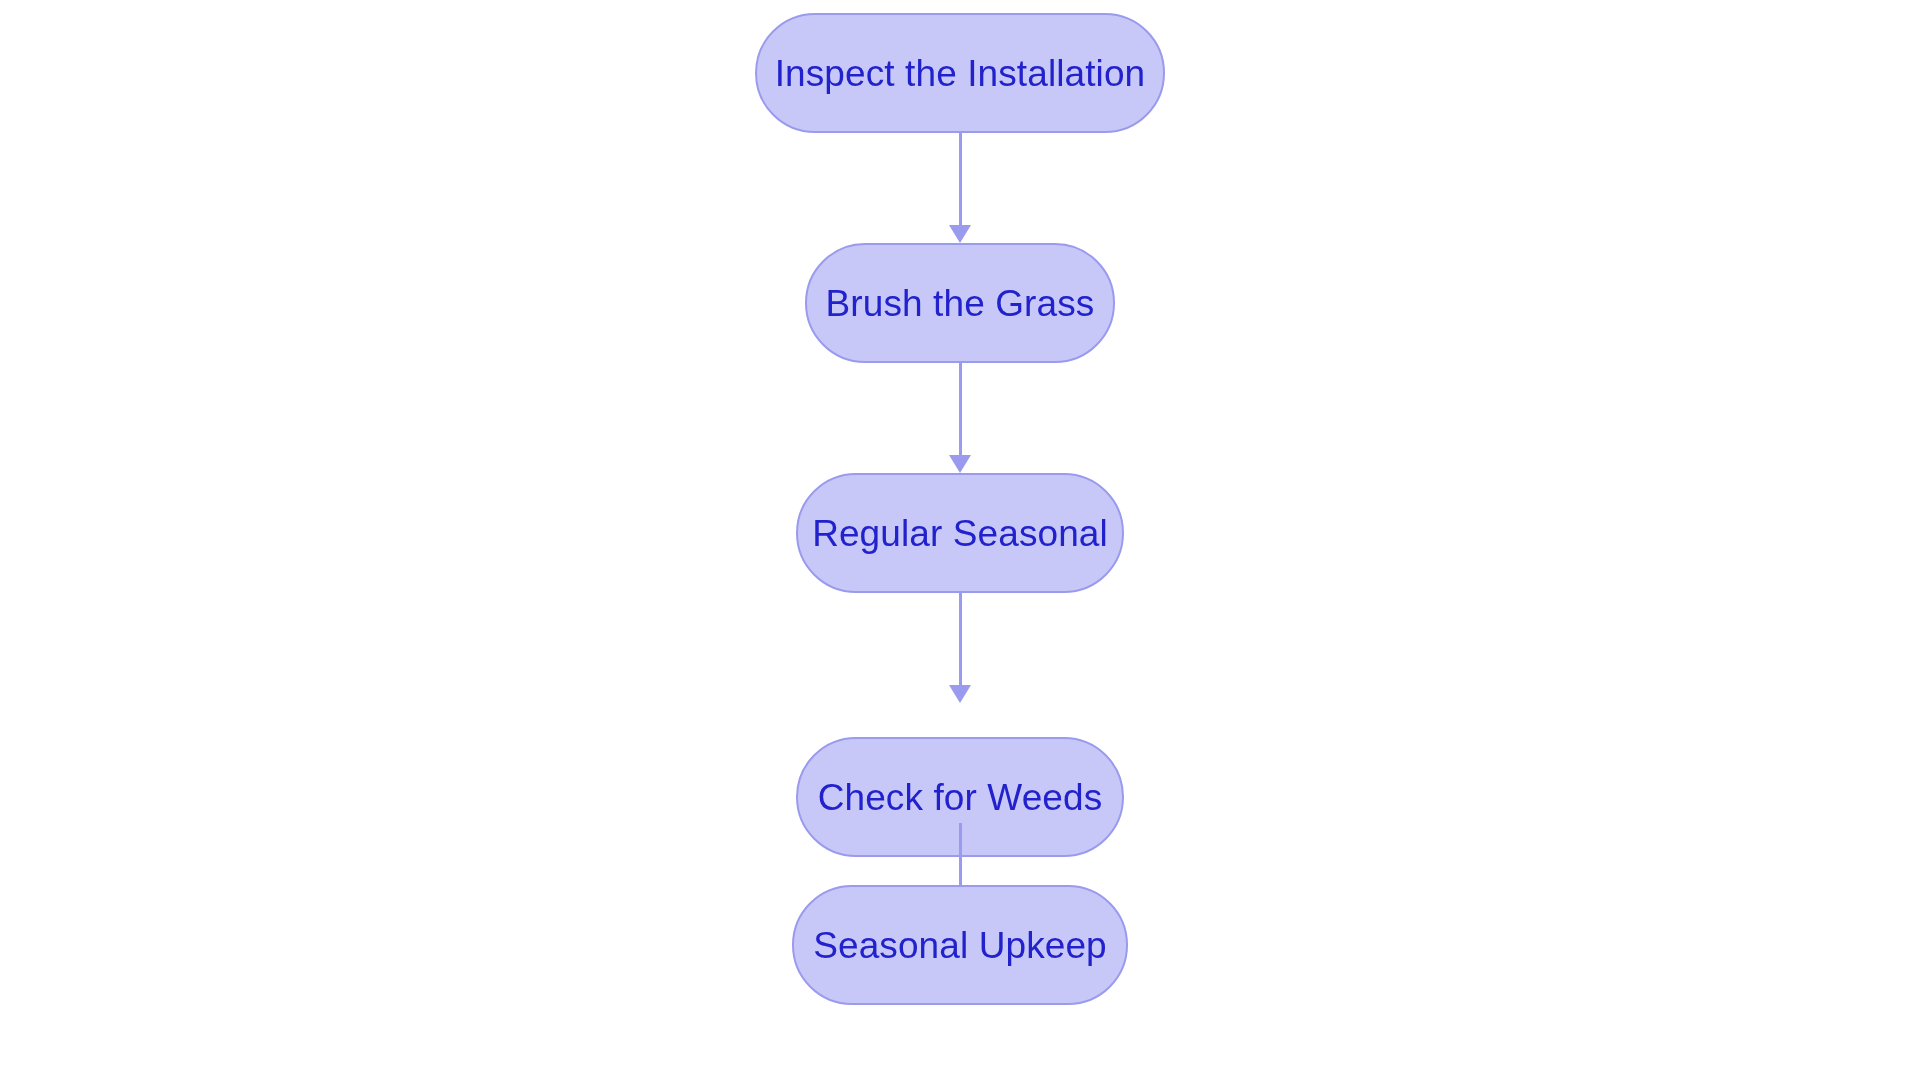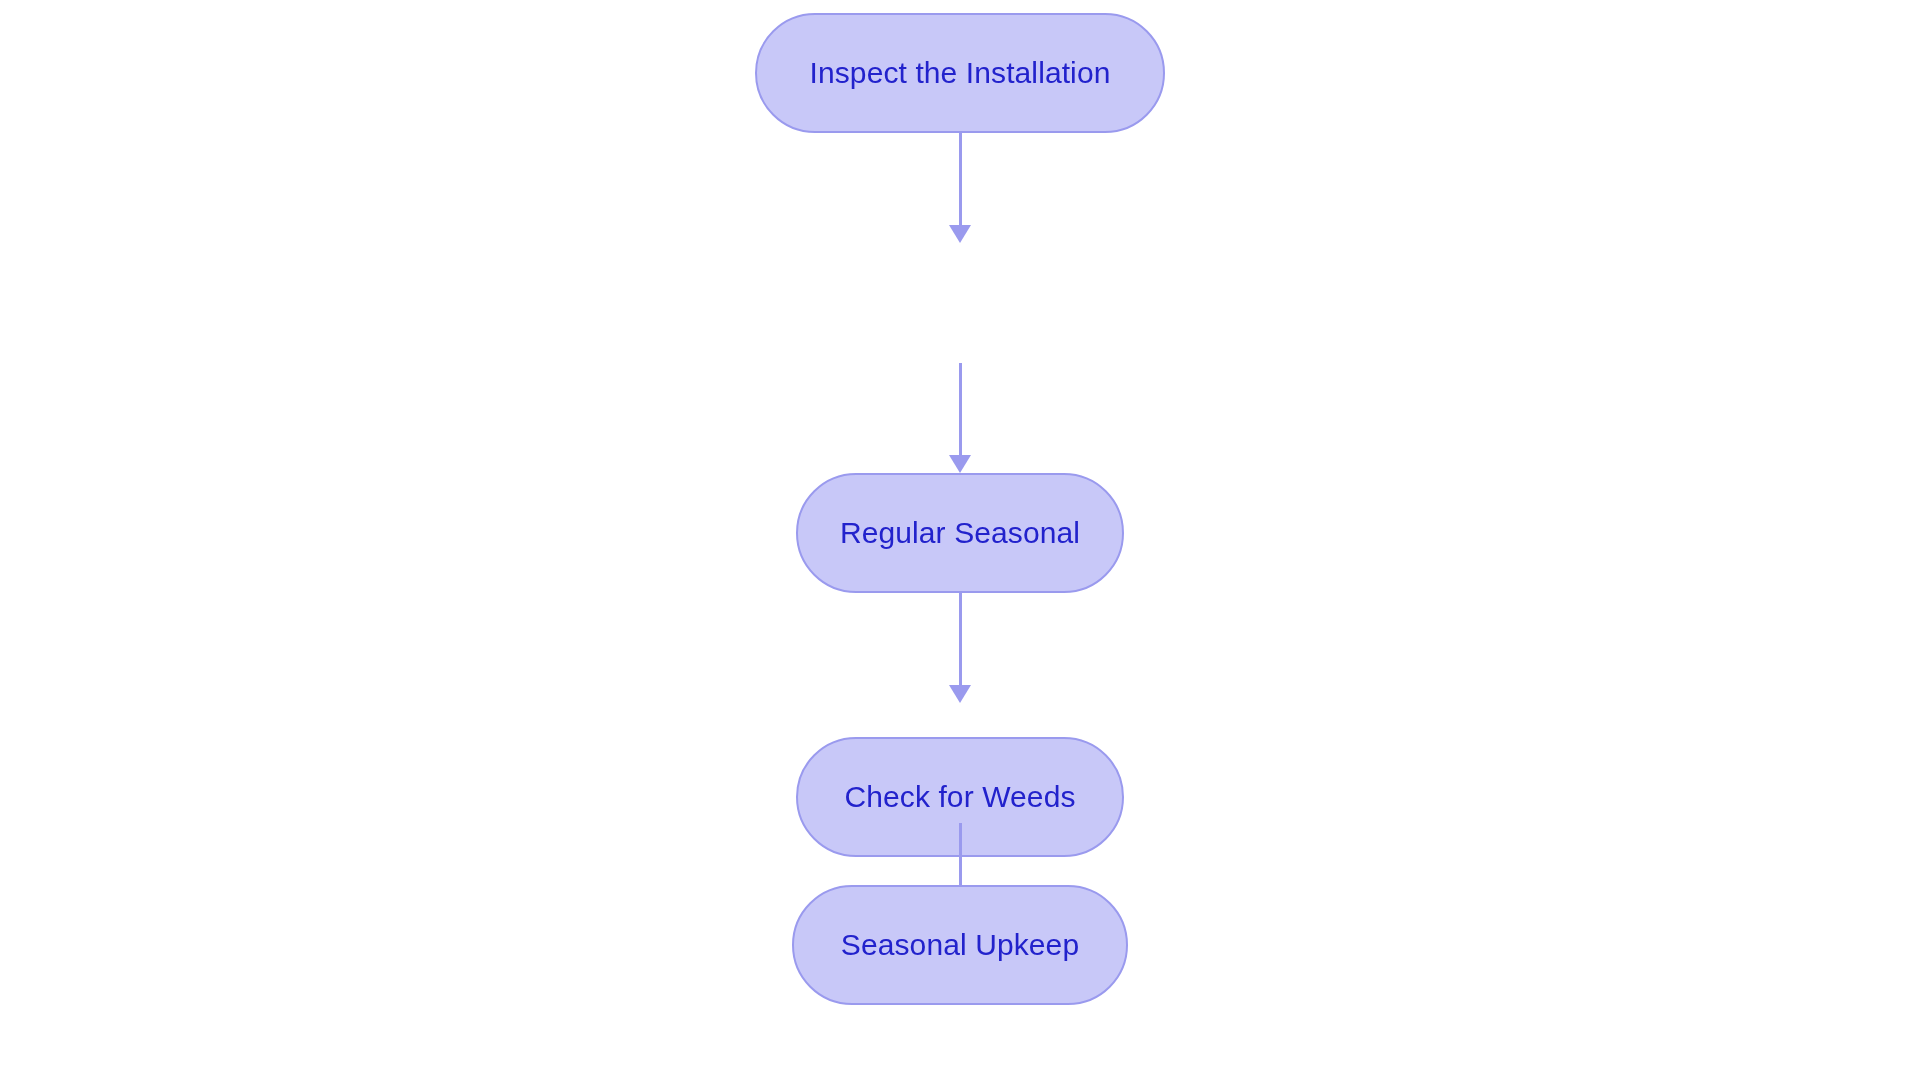--- a/index.html
+++ b/index.html
@@ -30,21 +30,21 @@
     border-radius: 60px;
     background: #c8c8f8;
     border: 2px solid #9a9aee;
     display: flex;
     align-items: center;
     justify-content: center;
     transform: translateX(-50%);
   }
   .node-label {
     font-family: "Liberation Sans", sans-serif;
-    font-size: 30px;
+    font-size: 37px;
     font-weight: 400;
     color: #2222cc;
     line-height: 1;
     letter-spacing: 0.1px;
     white-space: nowrap;
     user-select: none;
   }
 
   
   .connector {
@@ -79,20 +79,23 @@
 
   <div class="node" style="left:960px; top:13px; width:410px;">
     <span class="node-label">Inspect the Installation</span>
   </div>
 
   <div class="connector" style="left:960px; top:133px; height:110px;">
     <div class="line" style="height:92px;"></div>
     <div class="arrowhead"></div>
   </div>
 
+  <div class="node" style="left:960px; top:243px; width:310px;">
+    <span class="node-label">Brush the Grass</span>
+  </div>
 
   <div class="connector" style="left:960px; top:363px; height:110px;">
     <div class="line" style="height:92px;"></div>
     <div class="arrowhead"></div>
   </div>
 
   <div class="node" style="left:960px; top:473px; width:328px;">
     <span class="node-label">Regular Seasonal</span>
   </div>
 

